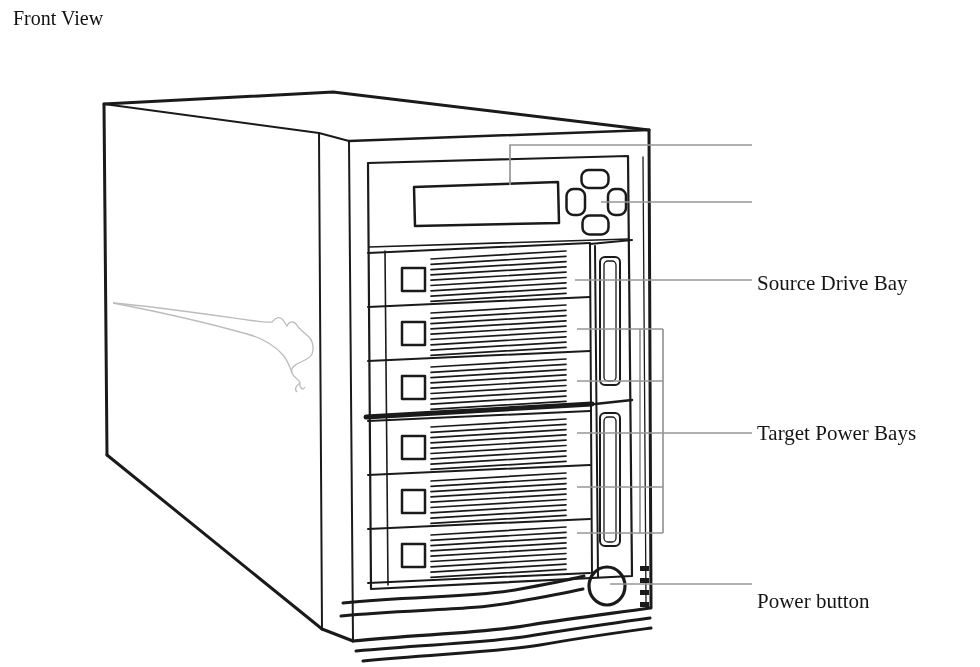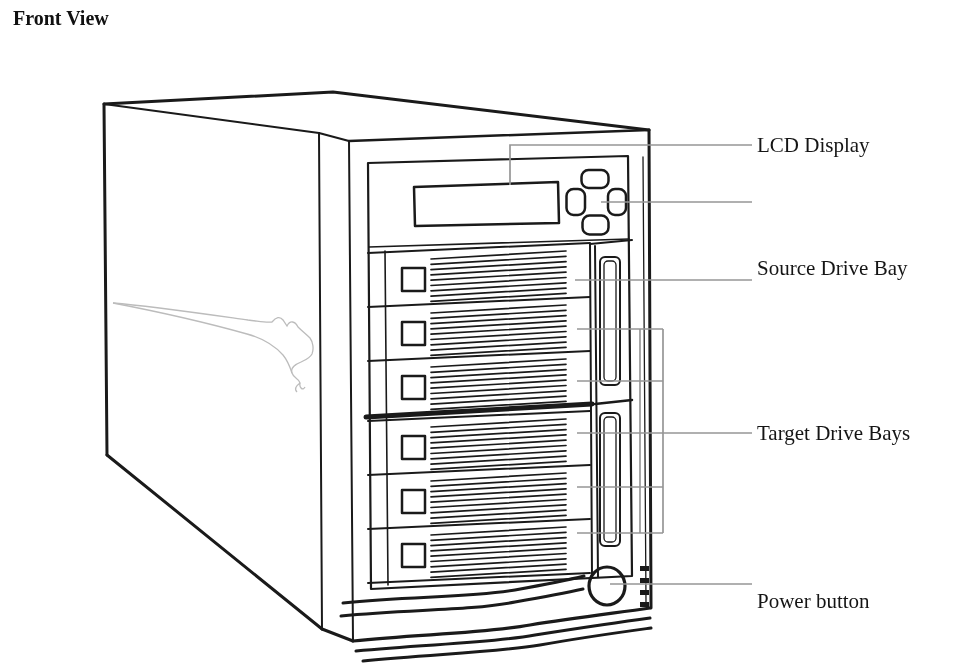--- a/index.html
+++ b/index.html
@@ -1,18 +1,18 @@
 <!DOCTYPE html>
 <html><head>
 <meta charset="utf-8">
 <style>
   html,body{margin:0;padding:0;background:#fff;}
   .stage{position:relative;width:980px;height:667px;background:#fff;overflow:hidden;
          font-family:"Liberation Serif", serif;}
-  .page-title{position:absolute;left:13px;top:7px;font-size:20px;font-weight:bold;color:#111;
+  .page-title{position:absolute;left:13px;top:7px;font-size:20px;font-weight:normal;color:#111;
               white-space:nowrap;}
   .callout{position:absolute;font-size:21px;color:#151515;white-space:nowrap;line-height:26px;}
   svg{position:absolute;left:0;top:0;}
   .ln{stroke:#1a1a1a;fill:none;stroke-linecap:round;stroke-linejoin:round;}
   .w1{stroke-width:1.3}.w16{stroke-width:1.6}.w2{stroke-width:2}.w22{stroke-width:2.2}
   .w25{stroke-width:2.5}.w3{stroke-width:3}.w32{stroke-width:3.2}.w5{stroke-width:5}
   .slat{stroke-width:1.7}
   .leader{stroke:#969696;stroke-width:1.7;fill:none;}
   .logo{stroke:#bcbcbc;stroke-width:1.3;fill:none;}
 </style>
@@ -194,17 +194,16 @@
         <path class="leader" d="M577,433 L752,433"></path>
         <path class="leader" d="M577,487 L663,487"></path>
         <path class="leader" d="M577,533 L663,533"></path>
         <path class="leader" d="M640,329 L640,533"></path>
         <path class="leader" d="M663,329 L663,533"></path>
       </g>
       <path class="leader" d="M610,584 L752,584"></path>
     </g>
   </svg>
 
-  <div class="callout" style="left:757px;top:132px">LCD Display</div>
-  <div class="callout" style="left:757px;top:255px">Source Drive Bay</div>
-  <div class="callout" style="left:757px;top:420px">Target Drive Bays</div>
+  <div class="callout" style="left:757px;top:270px">Source Drive Bay</div>
+  <div class="callout" style="left:757px;top:420px">Target Power Bays</div>
   <div class="callout" style="left:757px;top:588px">Power button</div>
 </div>
 
 </body></html>

